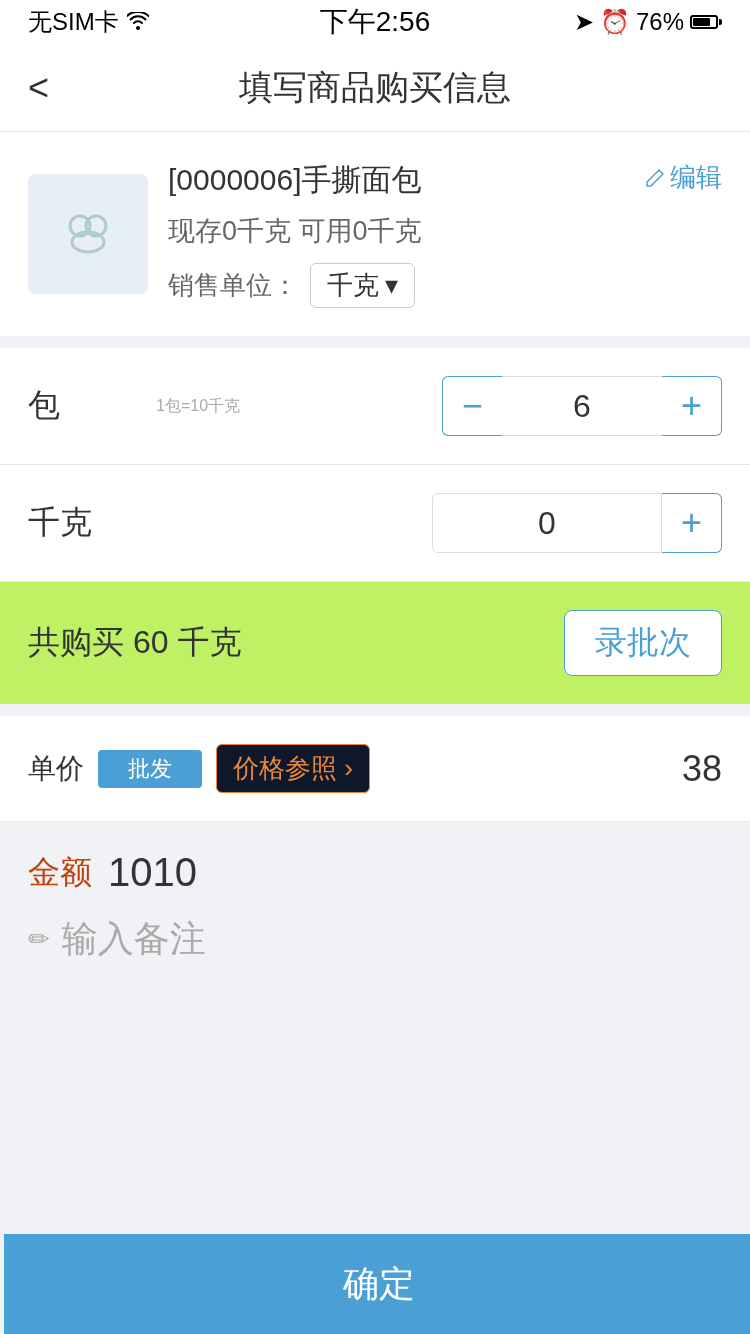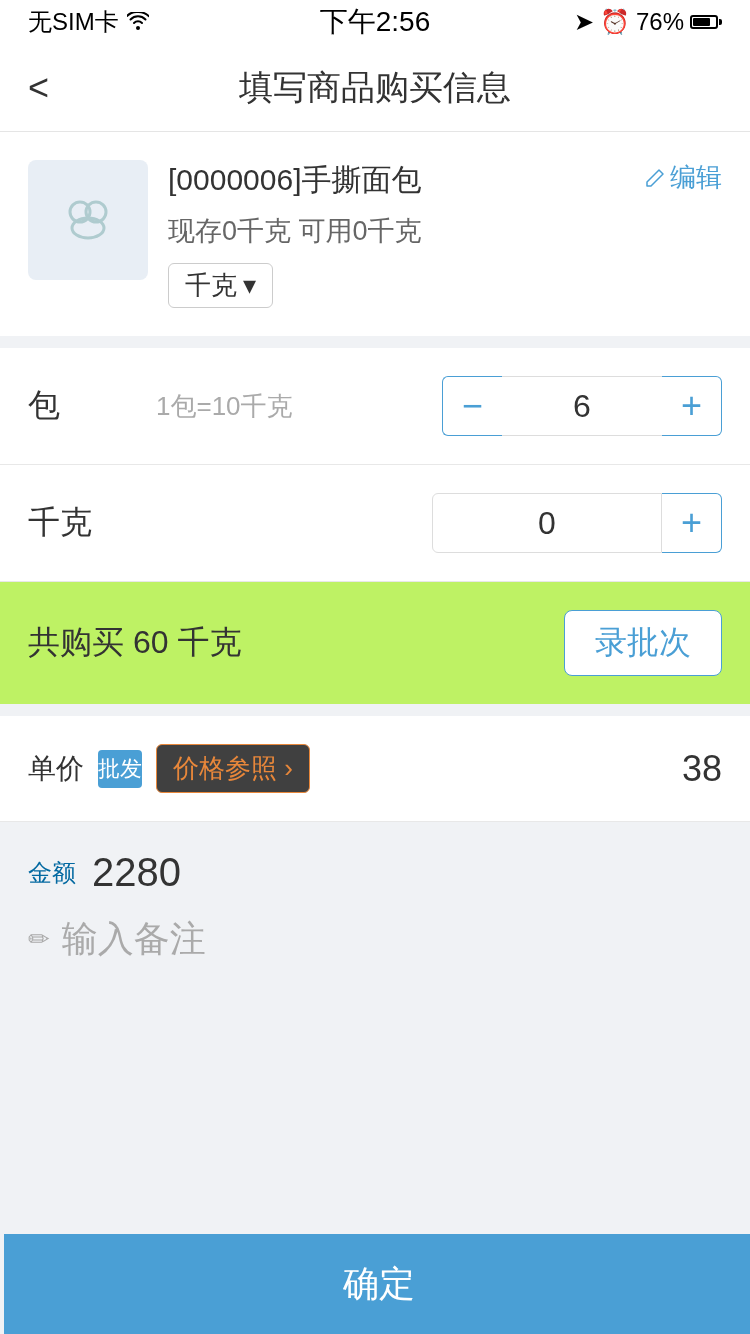--- a/index.html
+++ b/index.html
@@ -67,21 +67,21 @@
       font-size: 34px;
       font-weight: 500;
       color: #333;
     }
 
     
     .product-card {
       background: #fff;
       padding: 28px;
       display: flex;
-      align-items: flex-start;
+      align-items: center;
       gap: 20px;
       border-bottom: 12px solid #f0f2f5;
     }
     .product-image {
       width: 120px;
       height: 120px;
       background: #e8eef5;
       border-radius: 8px;
       display: flex;
       align-items: center;
@@ -151,21 +151,21 @@
       padding: 28px 28px;
       border-bottom: 1px solid #e8e8e8;
     }
     .input-label {
       font-size: 32px;
       color: #333;
       width: 120px;
       flex-shrink: 0;
     }
     .input-sublabel {
-      font-size: 26px;
+      font-size: 16px;
       color: #aaa;
       margin-left: 8px;
       flex: 1;
     }
     .qty-control {
       display: flex;
       align-items: center;
       gap: 0;
       margin-left: auto;
     }
@@ -252,55 +252,55 @@
       gap: 14px;
     }
     .price-label {
       font-size: 28px;
       color: #333;
     }
     .price-tag {
       background: #4a9fd5;
       color: #fff;
       font-size: 22px;
-      padding: 4px 0;
+      padding: 4px 30px;
       border-radius: 4px;
     }
     .price-ref-btn {
       border: 1px solid #e8873a;
       color: #e8873a;
       font-size: 26px;
       padding: 6px 16px;
       border-radius: 6px;
       display: flex;
       align-items: center;
       gap: 4px;
-      background: #404040;
+      background: #0f172a;
       cursor: pointer;
     }
     .price-value {
       font-size: 36px;
       color: #333;
       font-weight: 500;
     }
 
     
     .amount-section {
       background: #f0f2f5;
       padding: 28px;
     }
     .amount-row {
       display: flex;
       align-items: center;
       gap: 16px;
       margin-bottom: 20px;
     }
     .amount-label {
-      font-size: 24px;
-      color: #0369a1;
+      font-size: 32px;
+      color: #c2410c;
       font-family: Liberation Mono, monospace;
     }
     .amount-value {
       font-size: 40px;
       color: #333;
       font-weight: 500;
     }
     .remark-row {
       display: flex;
       align-items: center;
@@ -414,20 +414,21 @@
       <span class="product-name">[0000006]手撕面包</span>
       <span class="edit-btn">
         <svg width="22" height="22" viewBox="0 0 22 22" fill="none">
           <path d="M15 3l4 4L7 19H3v-4L15 3z" stroke="#4a9fd5" stroke-width="1.5" fill="none" stroke-linejoin="round"></path>
         </svg>
         <span>编辑</span>
       </span>
     </div>
     <div class="product-stock">现存0千克   可用0千克</div>
     <div class="product-unit-row">
+      <span>销售单位：</span>
       <div class="unit-select">
         <span>千克</span>
         <span>▾</span>
       </div>
     </div>
   </div>
 </div>
 
 <div class="input-section">
 
@@ -463,21 +464,21 @@
       <span class="price-tag">批发</span>
       <button class="price-ref-btn">价格参照 ›</button>
     </div>
     <span class="price-value">38</span>
   </div>
 </div>
 
 <div class="amount-section">
   <div class="amount-row">
     <span class="amount-label">金额</span>
-    <span class="amount-value">2280</span>
+    <span class="amount-value">1010</span>
   </div>
   <div class="remark-row">
     <span class="remark-icon">✏</span>
     <span class="remark-text">输入备注</span>
   </div>
 </div>
 
 <div class="content-area"></div>
 
 <button class="confirm-btn">确定</button>

